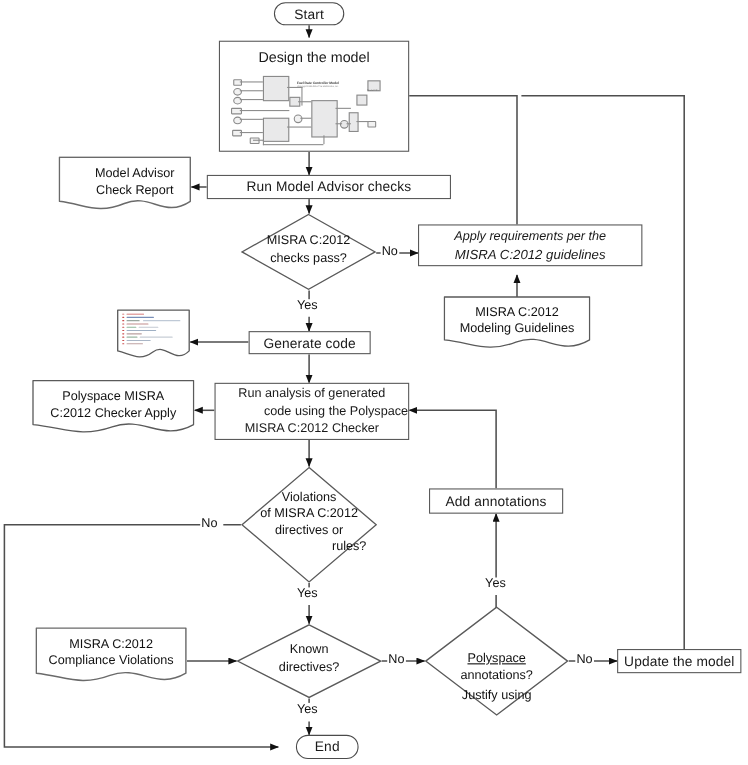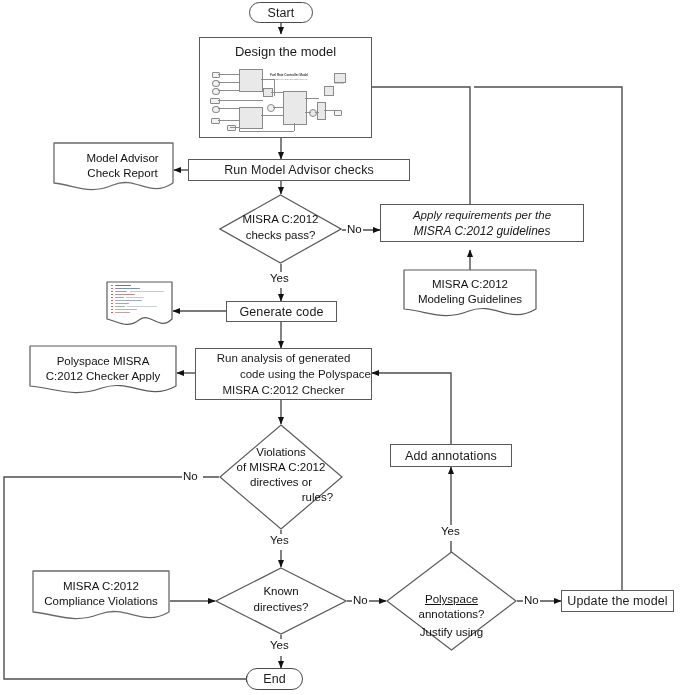--- a/index.html
+++ b/index.html
@@ -286,17 +286,17 @@
     <div class="txt" style="top:41px;text-decoration:underline;">Polyspace</div>
     <div class="txt" style="top:56px;">annotations?</div>
   </div>
 
   <div class="lbl edge-lbl" style="left:523px;top:594px;">No</div>
 
   <div class="node process t-node" style="left:561px;top:590px;width:113px;height:22px;">
     <span>Update the model</span>
   </div>
 
-  <div class="node terminator t-node" style="left:246px;top:668px;width:57px;height:22px;justify-content:center;">
+  <div class="node terminator t-node" style="left:269px;top:668px;width:57px;height:22px;justify-content:center;">
     <span>End</span>
   </div>
 
 </div>
 
 </body></html>

